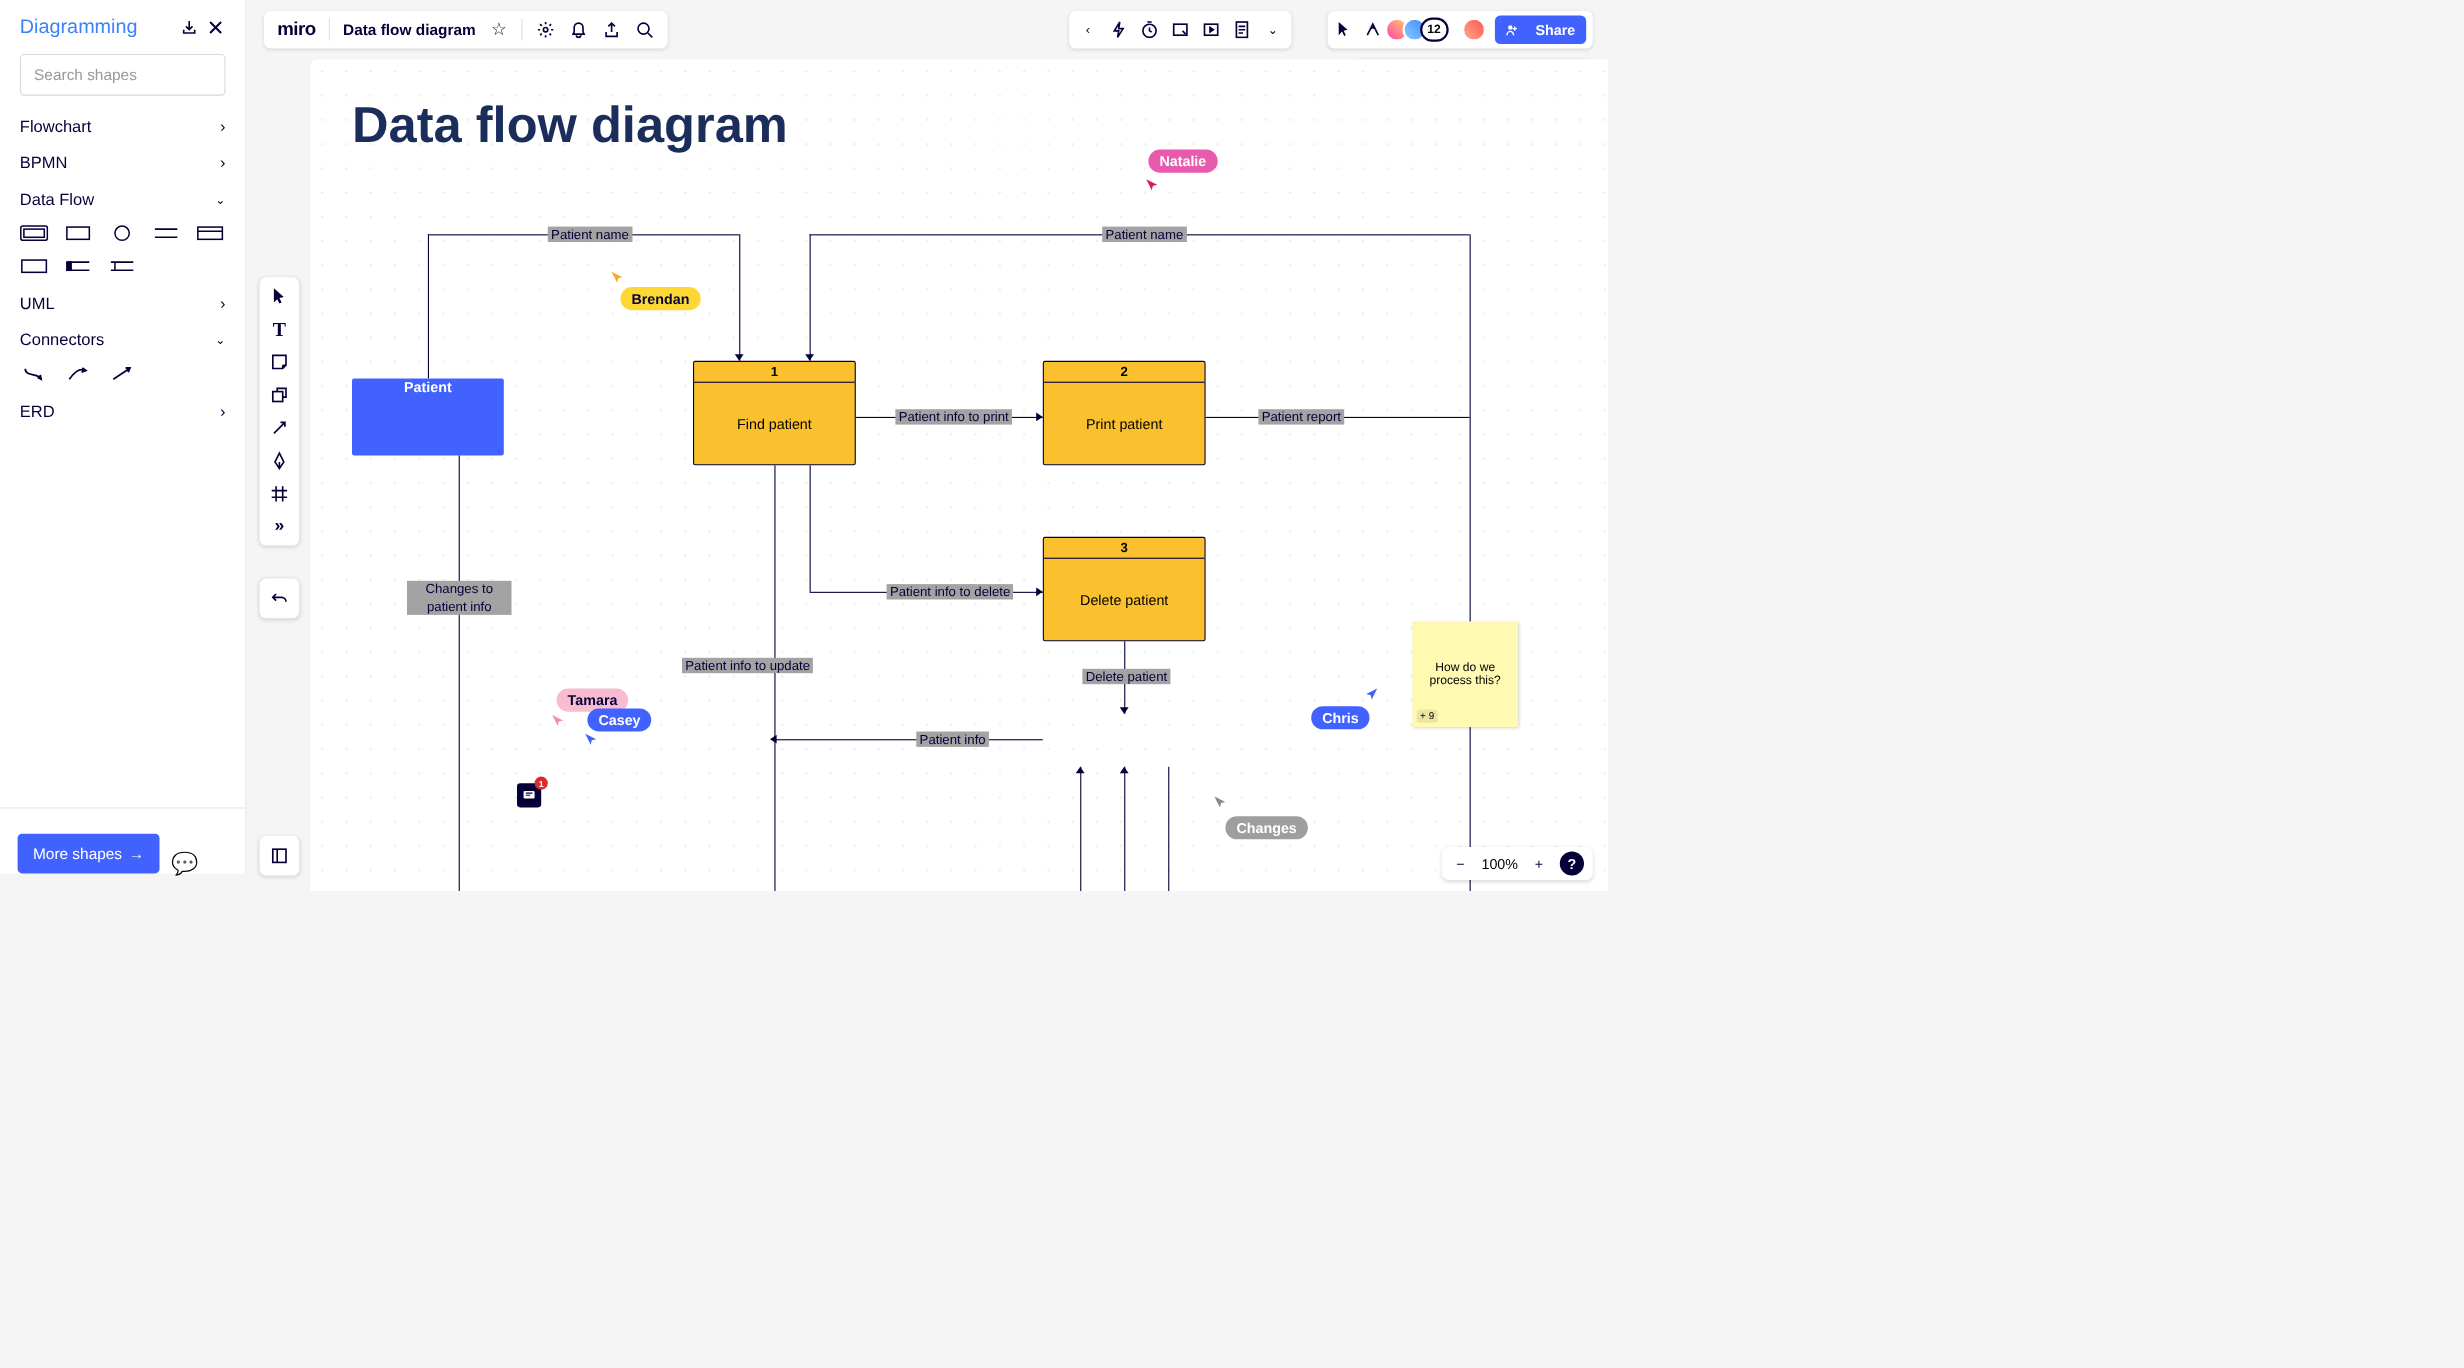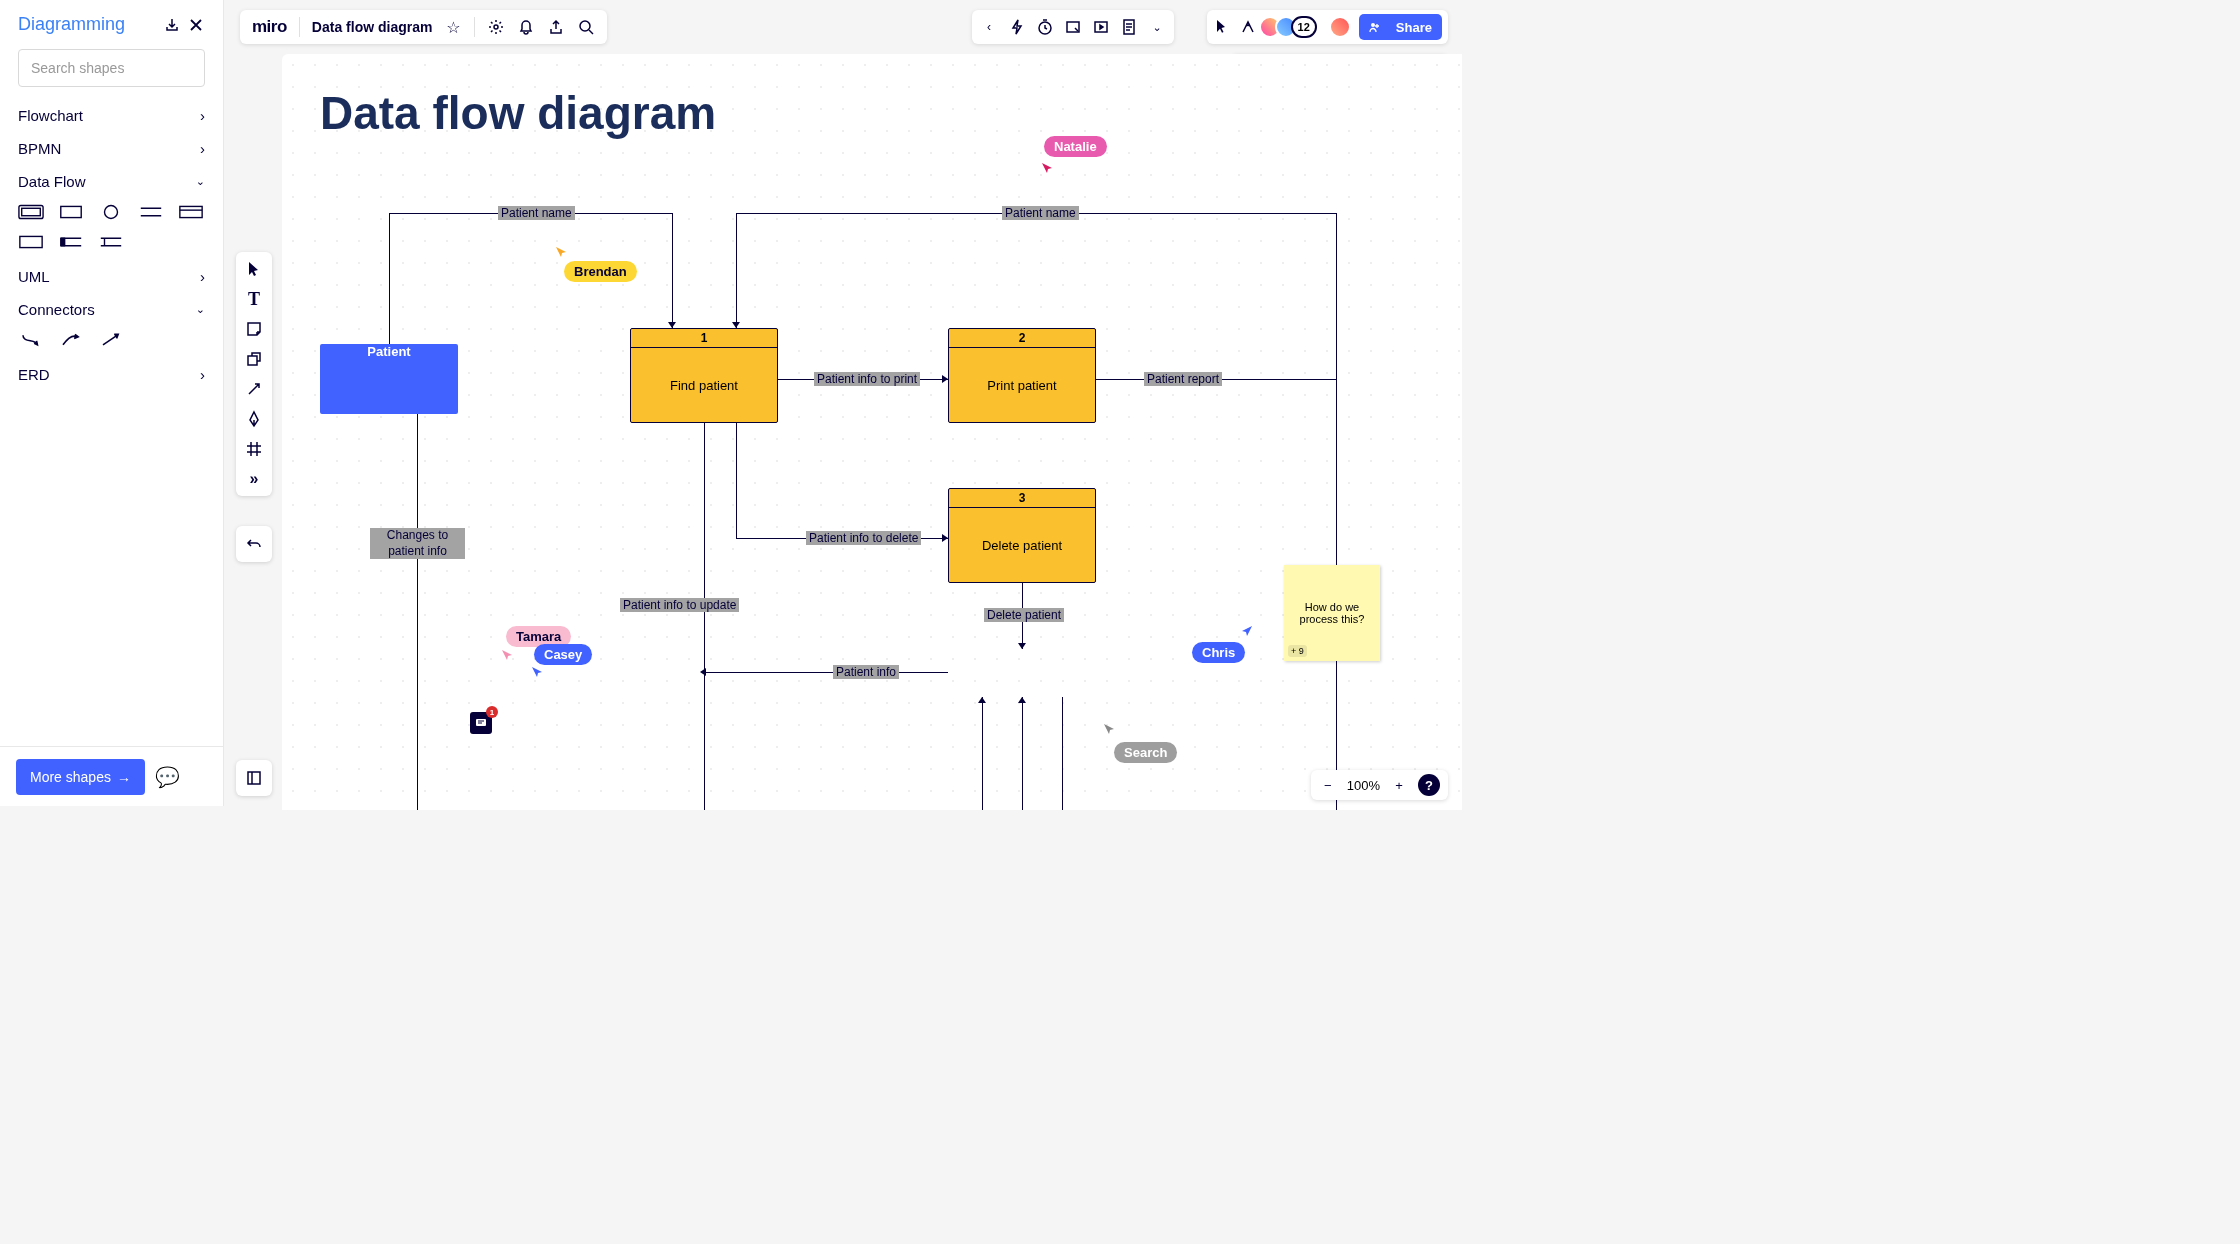--- a/index.html
+++ b/index.html
@@ -10,21 +10,21 @@
 .left-title { font-size: 18px; font-weight: 400; color: #3b82f6; }
 .left-top { display: flex; align-items: center; justify-content: space-between; margin-bottom: 14px; }
 .left-top-icons { display: flex; gap: 6px; align-items: center; }
 .search-box { width: 100%; height: 38px; border: 1px solid #d9d9d9; border-radius: 4px; padding: 0 12px; font-size: 14px; color: #666; outline: none; }
 .search-box::placeholder { color: #999; }
 .cat-row { display: flex; justify-content: space-between; align-items: center; padding: 8px 0; font-size: 15px; color: #050038; cursor: pointer; font-weight:500; }
 .shapes-grid { display: flex; flex-wrap: wrap; gap: 14px; padding: 6px 0 10px; }
 .shape-icon { width: 26px; height: 16px; }
 
 
-.left-bottom { position: absolute; left: 0; bottom: 4px; width: 224px; height: 60px; background: #fff; border-top: 1px solid #e8e8e8; border-right: 1px solid #e8e8e8; display: flex; align-items: center; padding: 0 16px; gap: 14px; }
+.left-bottom { position: absolute; left: 0; bottom: 16px; width: 224px; height: 60px; background: #fff; border-top: 1px solid #e8e8e8; border-right: 1px solid #e8e8e8; display: flex; align-items: flex-end; padding: 0 16px; gap: 14px; }
 .more-shapes { background: #4262ff; color: #fff; border: none; border-radius: 4px; height: 36px; padding: 0 14px; font-size: 14px; display: flex; align-items: center; gap: 6px; cursor: pointer; }
 
 
 .vtoolbar { position: absolute; left: 236px; top: 252px; width: 36px; background: #fff; border-radius: 6px; box-shadow: 0 1px 4px rgba(0,0,0,.15); display: flex; flex-direction: column; align-items: center; padding: 8px 0; gap: 12px; }
 .vtoolbar2 { position: absolute; left: 236px; top: 526px; width: 36px; height: 36px; background: #fff; border-radius: 6px; box-shadow: 0 1px 4px rgba(0,0,0,.15); display: flex; align-items: center; justify-content: center; }
 .panel-btn { position: absolute; left: 236px; bottom: 14px; width: 36px; height: 36px; background: #fff; border-radius: 6px; box-shadow: 0 1px 4px rgba(0,0,0,.15); display: flex; align-items: center; justify-content: center; }
 
 
 .topbar { position: absolute; left: 240px; top: 10px; height: 34px; background: #fff; border-radius: 6px; box-shadow: 0 1px 4px rgba(0,0,0,.12); display: flex; align-items: center; padding: 0 12px; gap: 12px; }
 .miro-logo { font-weight: 900; font-size: 17px; color: #050038; letter-spacing: -0.5px; }
@@ -473,21 +473,21 @@
   <div class="cursor-tag" style="left:252px;top:590px;background:#4262ff;color:#fff">Casey</div>
 
   <svg style="position:absolute;left:958px;top:570px" width="14" height="14">
       <path d="M12 2l-10 5 4 1 1 4z" fill="#4262ff"></path>
     </svg>
   <div class="cursor-tag" style="left:910px;top:588px;background:#4262ff;color:#fff">Chris</div>
 
   <svg style="position:absolute;left:820px;top:668px" width="14" height="14">
       <path d="M2 2l10 5-4 1-1 4z" fill="#888"></path>
     </svg>
-  <div class="cursor-tag" style="left:832px;top:688px;background:#9e9e9e;color:#fff">Search</div>
+  <div class="cursor-tag" style="left:832px;top:688px;background:#9e9e9e;color:#fff">Changes</div>
 
   <div class="sticky" style="left:1002px;top:511px">
     <span>How do we process this?</span>
     <div class="sticky-badge">+ 9</div>
   </div>
 
   <div class="comment-pin" style="left:188px;top:658px">
     <svg width="12" height="10" viewBox="0 0 12 10" fill="#fff">
         <rect x="1" y="1" width="10" height="7" rx="1"></rect>
         <path d="M3 3h6M3 5h4" stroke="#050038" stroke-width="1"></path>

